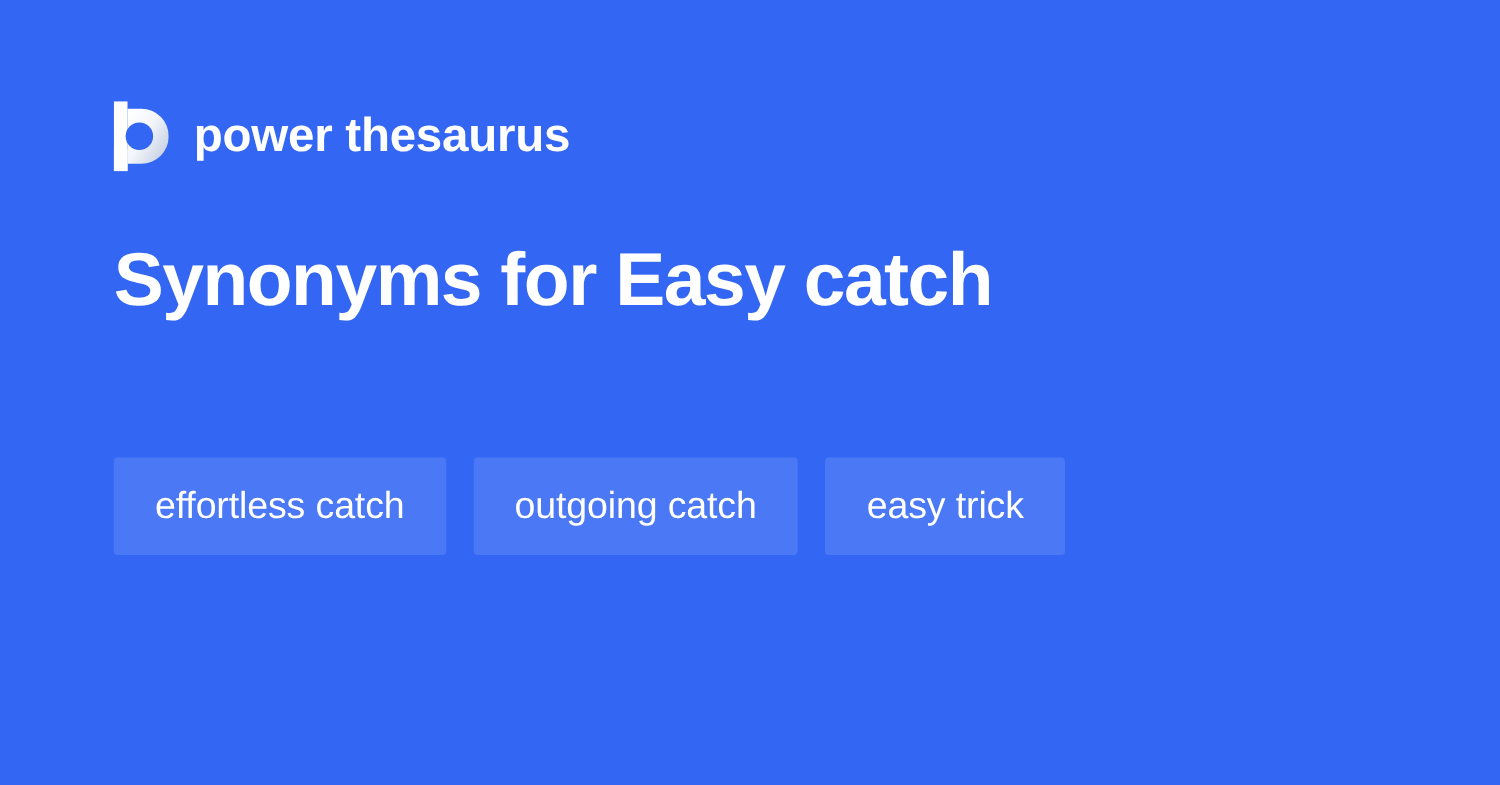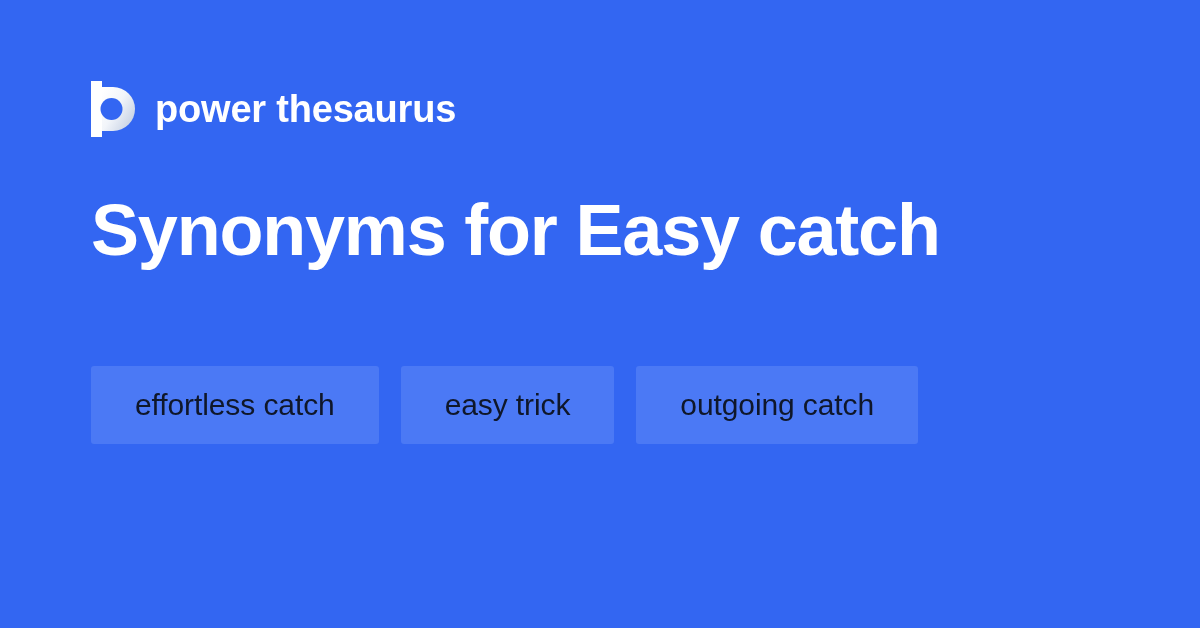--- a/index.html
+++ b/index.html
@@ -50,21 +50,21 @@
     letter-spacing: -0.2px;
     line-height: 1;
     white-space: nowrap;
   }
 
   
   .headline {
     position: absolute;
     left: 79px;
     top: 192px;
-    font-size: 72px;
+    font-size: 60px;
     font-weight: 700;
     color: #FFFFFF;
     line-height: 1.08;
     letter-spacing: -1.2px;
     white-space: nowrap;
   }
 
   
   .chips {
     position: absolute;
@@ -76,24 +76,24 @@
     gap: 19px 22px;
   }
 
   .chip {
     height: 78px;
     background: #4B79F5;
     border-radius: 3px;
     display: flex;
     align-items: center;
     justify-content: center;
-    padding: 0 44px;
+    padding: 0 33px;
     font-size: 30px;
     font-weight: 400;
-    color: #0f172a;
+    color: #ffffff;
     letter-spacing: -0.1px;
     line-height: 1;
     white-space: nowrap;
     cursor: pointer;
   }
 </style>
 </head>
 <body>
 
 <div class="page">
@@ -118,17 +118,17 @@
         <rect x="0" y="38" width="11" height="18" fill="#FFFFFF"></rect>
       </svg>
     </span>
     <span class="brand-name">power thesaurus</span>
   </div>
 
   <h1 class="headline">Synonyms for Easy catch</h1>
 
   <div class="chips">
     <div class="chip">effortless catch</div>
+    <div class="chip">outgoing catch</div>
     <div class="chip">easy trick</div>
-    <div class="chip">outgoing catch</div>
   </div>
 
 </div>
 
 </body></html>

